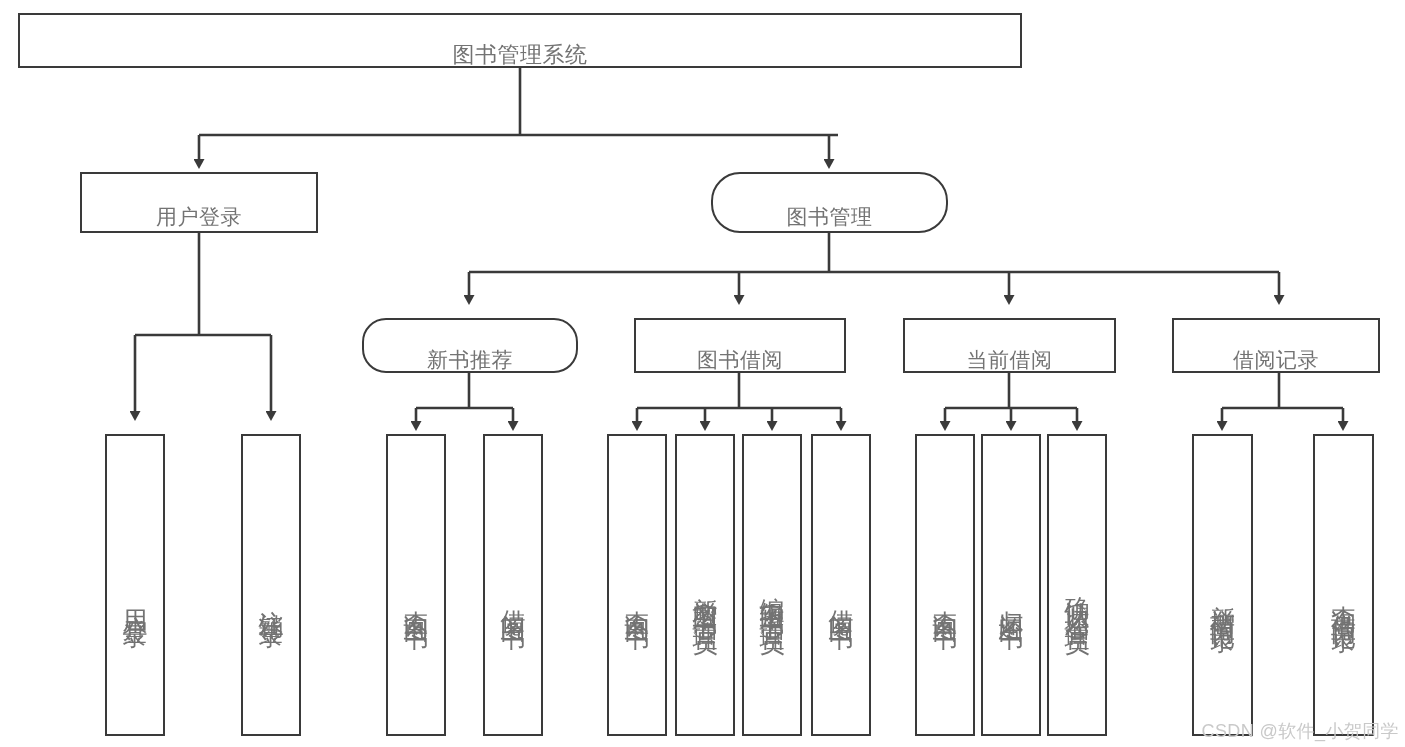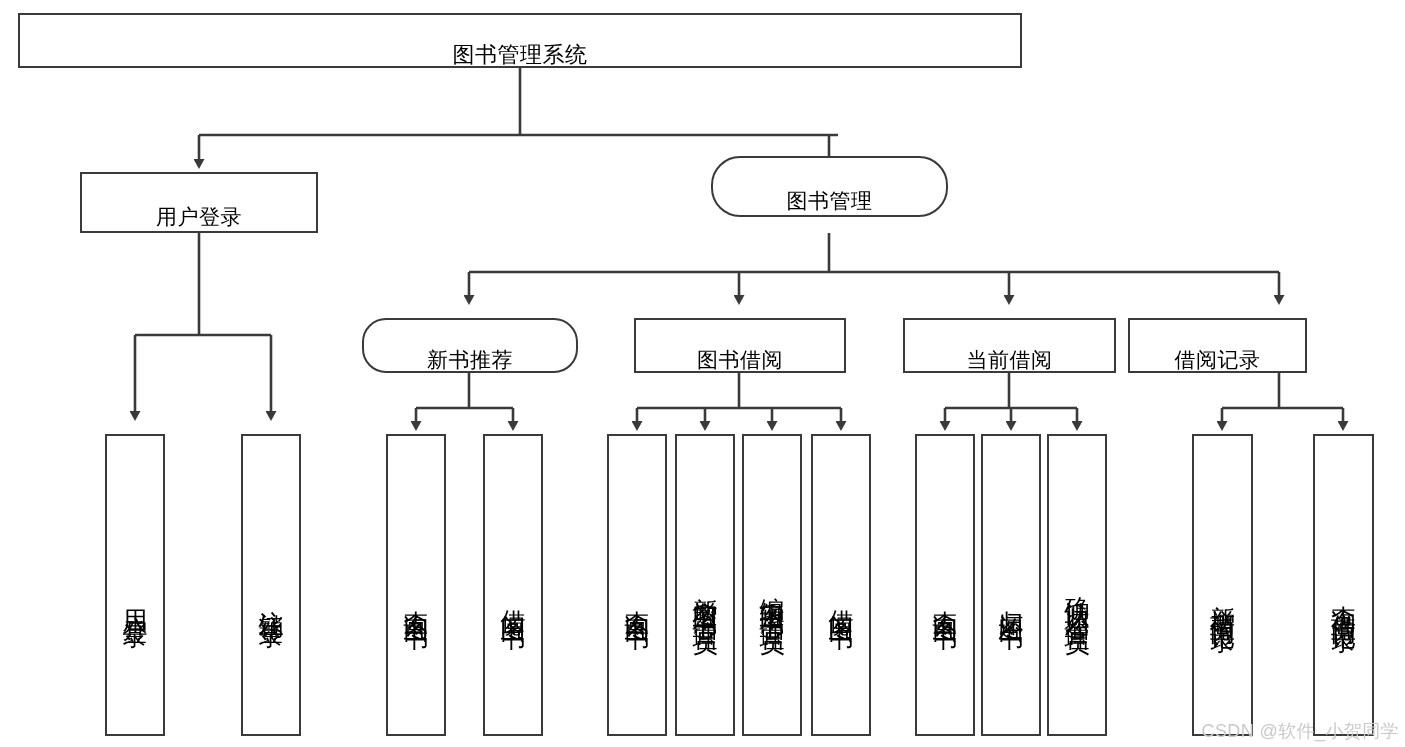--- a/index.html
+++ b/index.html
@@ -27,21 +27,21 @@
     box-sizing:border-box;
     background:#ffffff;
     border:2px solid #3a3a3a;
     display:flex;
     align-items:center;
     justify-content:center;
     color:#4a4a4a;
     z-index:2;
   }
   .node .lbl{
-    color:#000000;
+    color:#737373;
     line-height:1.18;
     letter-spacing:0.5px;
     white-space:pre;
     margin-top:29px;
   }
   
   .node.h .lbl{
     font-size:21px;
     text-align:center;
   }
@@ -127,34 +127,34 @@
     </g>
   </svg>
 
   <div class="node h root" style="left:18px;top:13px;width:1004px;height:55px;">
     <span class="lbl">图书管理系统</span>
   </div>
 
   <div class="node h" style="left:80px;top:172px;width:238px;height:61px;">
     <span class="lbl">用户登录</span>
   </div>
-  <div class="node h" style="left:711px;top:156px;width:237px;height:61px;border-radius:29px;">
+  <div class="node h" style="left:711px;top:172px;width:237px;height:61px;border-radius:29px;">
     <span class="lbl">图书管理</span>
   </div>
 
   <div class="node h" style="left:362px;top:318px;width:216px;height:55px;border-radius:24px;">
     <span class="lbl">新书推荐</span>
   </div>
   <div class="node h" style="left:634px;top:318px;width:212px;height:55px;">
     <span class="lbl">图书借阅</span>
   </div>
   <div class="node h" style="left:903px;top:318px;width:213px;height:55px;font-family:Liberation Serif, serif;">
     <span class="lbl">当前借阅</span>
   </div>
-  <div class="node h" style="left:1128px;top:318px;width:179px;height:55px;">
+  <div class="node h" style="left:1172px;top:318px;width:208px;height:55px;">
     <span class="lbl">借阅记录</span>
   </div>
 
   <div class="node v" style="left:105px;top:434px;width:60px;height:302px;">
     <span class="lbl">用户登录</span>
   </div>
   <div class="node v" style="left:241px;top:434px;width:60px;height:302px;">
     <span class="lbl">注销登录</span>
   </div>
 

